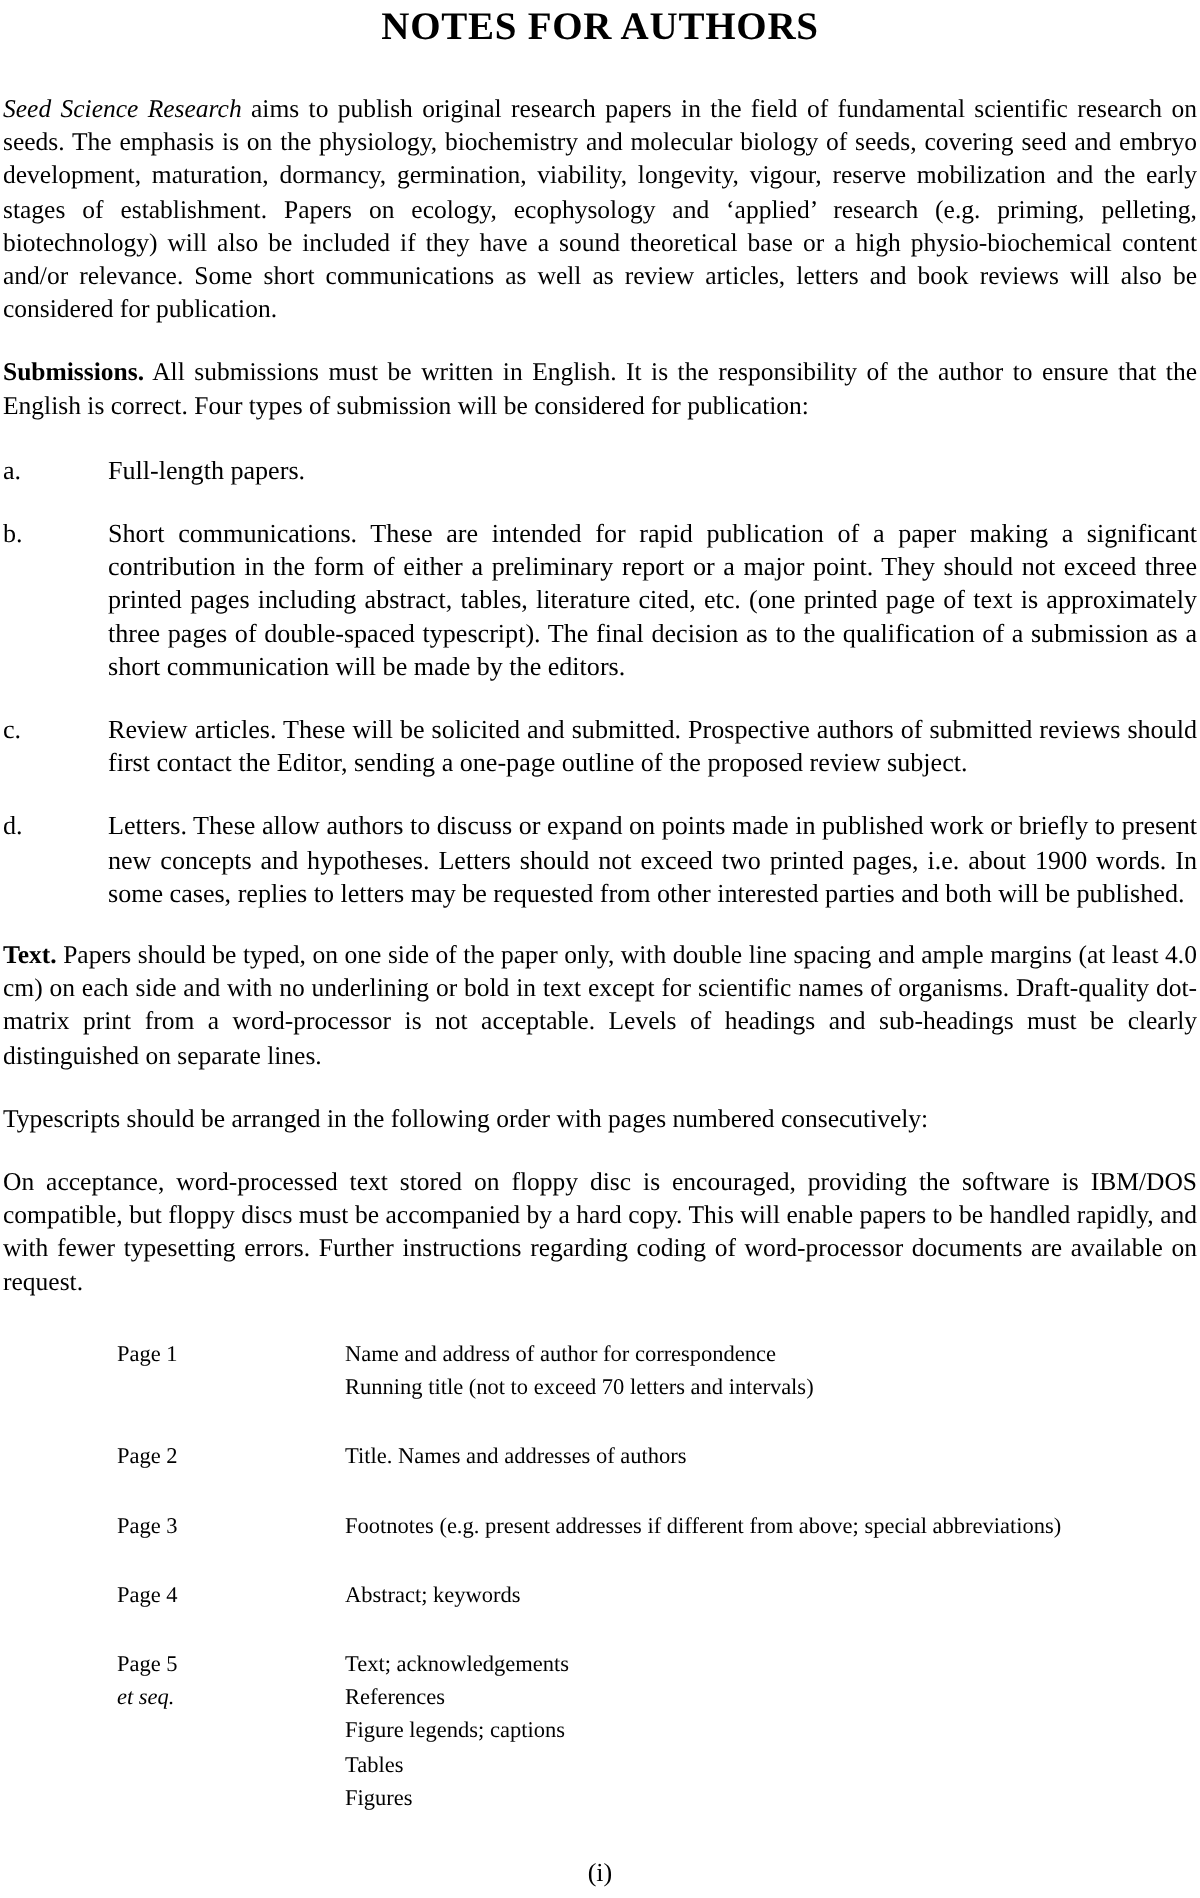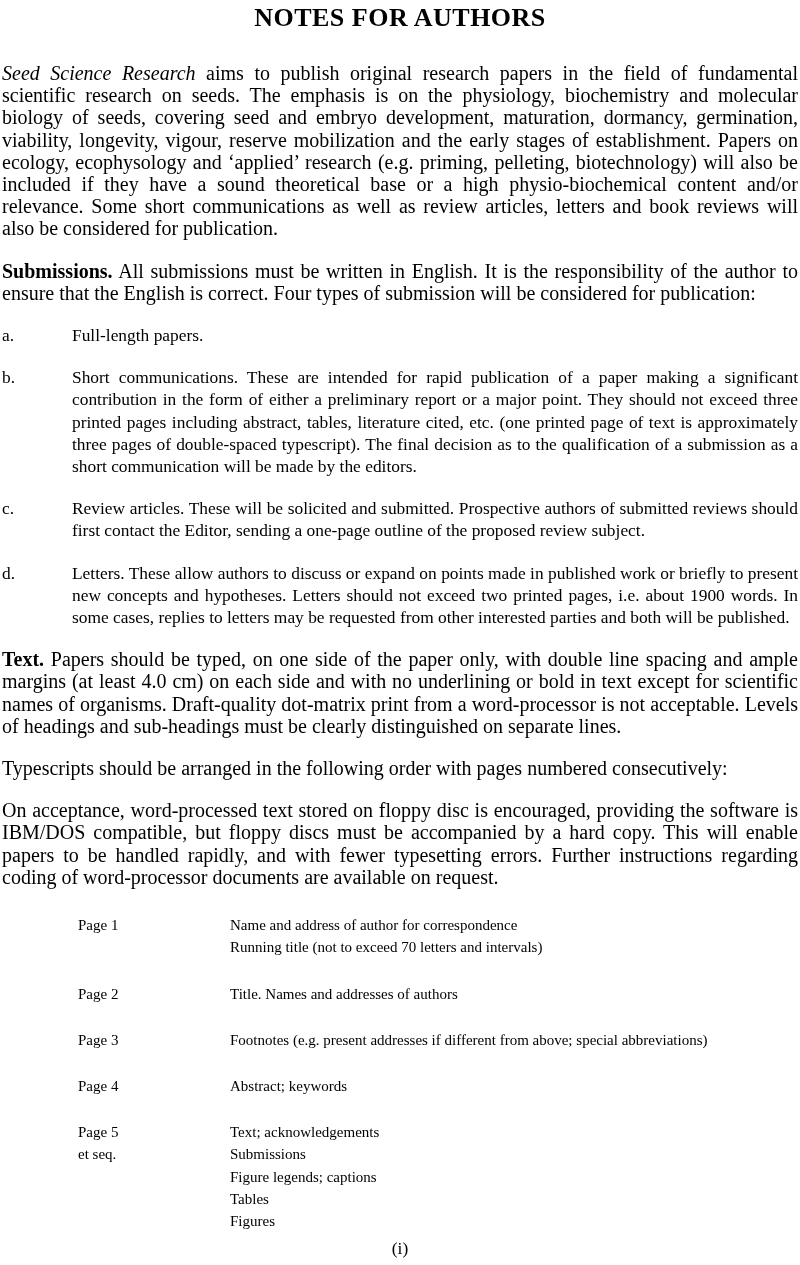--- a/index.html
+++ b/index.html
@@ -31,21 +31,21 @@
     letter-spacing: 0.5px;
     margin: 4px 0 0 0;
     padding-top: 3px;
     line-height: 22px;
   }
 
   
   .para {
     text-align: justify;
     text-justify: inter-word;
-    font-size: 20px;
+    font-size: 17px;
     line-height: 22.2px;
     margin: 0;
     hyphens: none;
   }
   .para.first { margin-top: 33px; }
   .para.gap   { margin-top: 20px; }
 
   .ital { font-style: italic; }
   .bold { font-weight: bold; margin-top: 43px; }
 
@@ -90,20 +90,21 @@
   .col-label {
     width: 228px;
     padding-left: 76px !important;
     box-sizing: border-box;
     white-space: nowrap;
   }
   .col-desc { padding-right: 60px !important; }
   .desc-line { display: block; }
   .label-sub {
     display: block;
+    font-style: italic;
   }
 
   
   .folio {
     position: absolute;
     left: 0;
     right: 0;
     bottom: 10px;
     text-align: center;
     font-size: 17.4px;
@@ -181,21 +182,21 @@
           <span class="desc-line">Abstract; keywords</span>
         </td>
       </tr>
       <tr>
         <td class="col-label">
           <span>Page 5</span>
           <span class="label-sub">et seq.</span>
         </td>
         <td class="col-desc">
           <span class="desc-line">Text; acknowledgements</span>
-          <span class="desc-line">Submissions</span>
+          <span class="desc-line">References</span>
           <span class="desc-line">Figure legends; captions</span>
           <span class="desc-line">Tables</span>
           <span class="desc-line">Figures</span>
         </td>
       </tr>
     </tbody>
   </table>
 
   <div class="folio">(i)</div>
 

